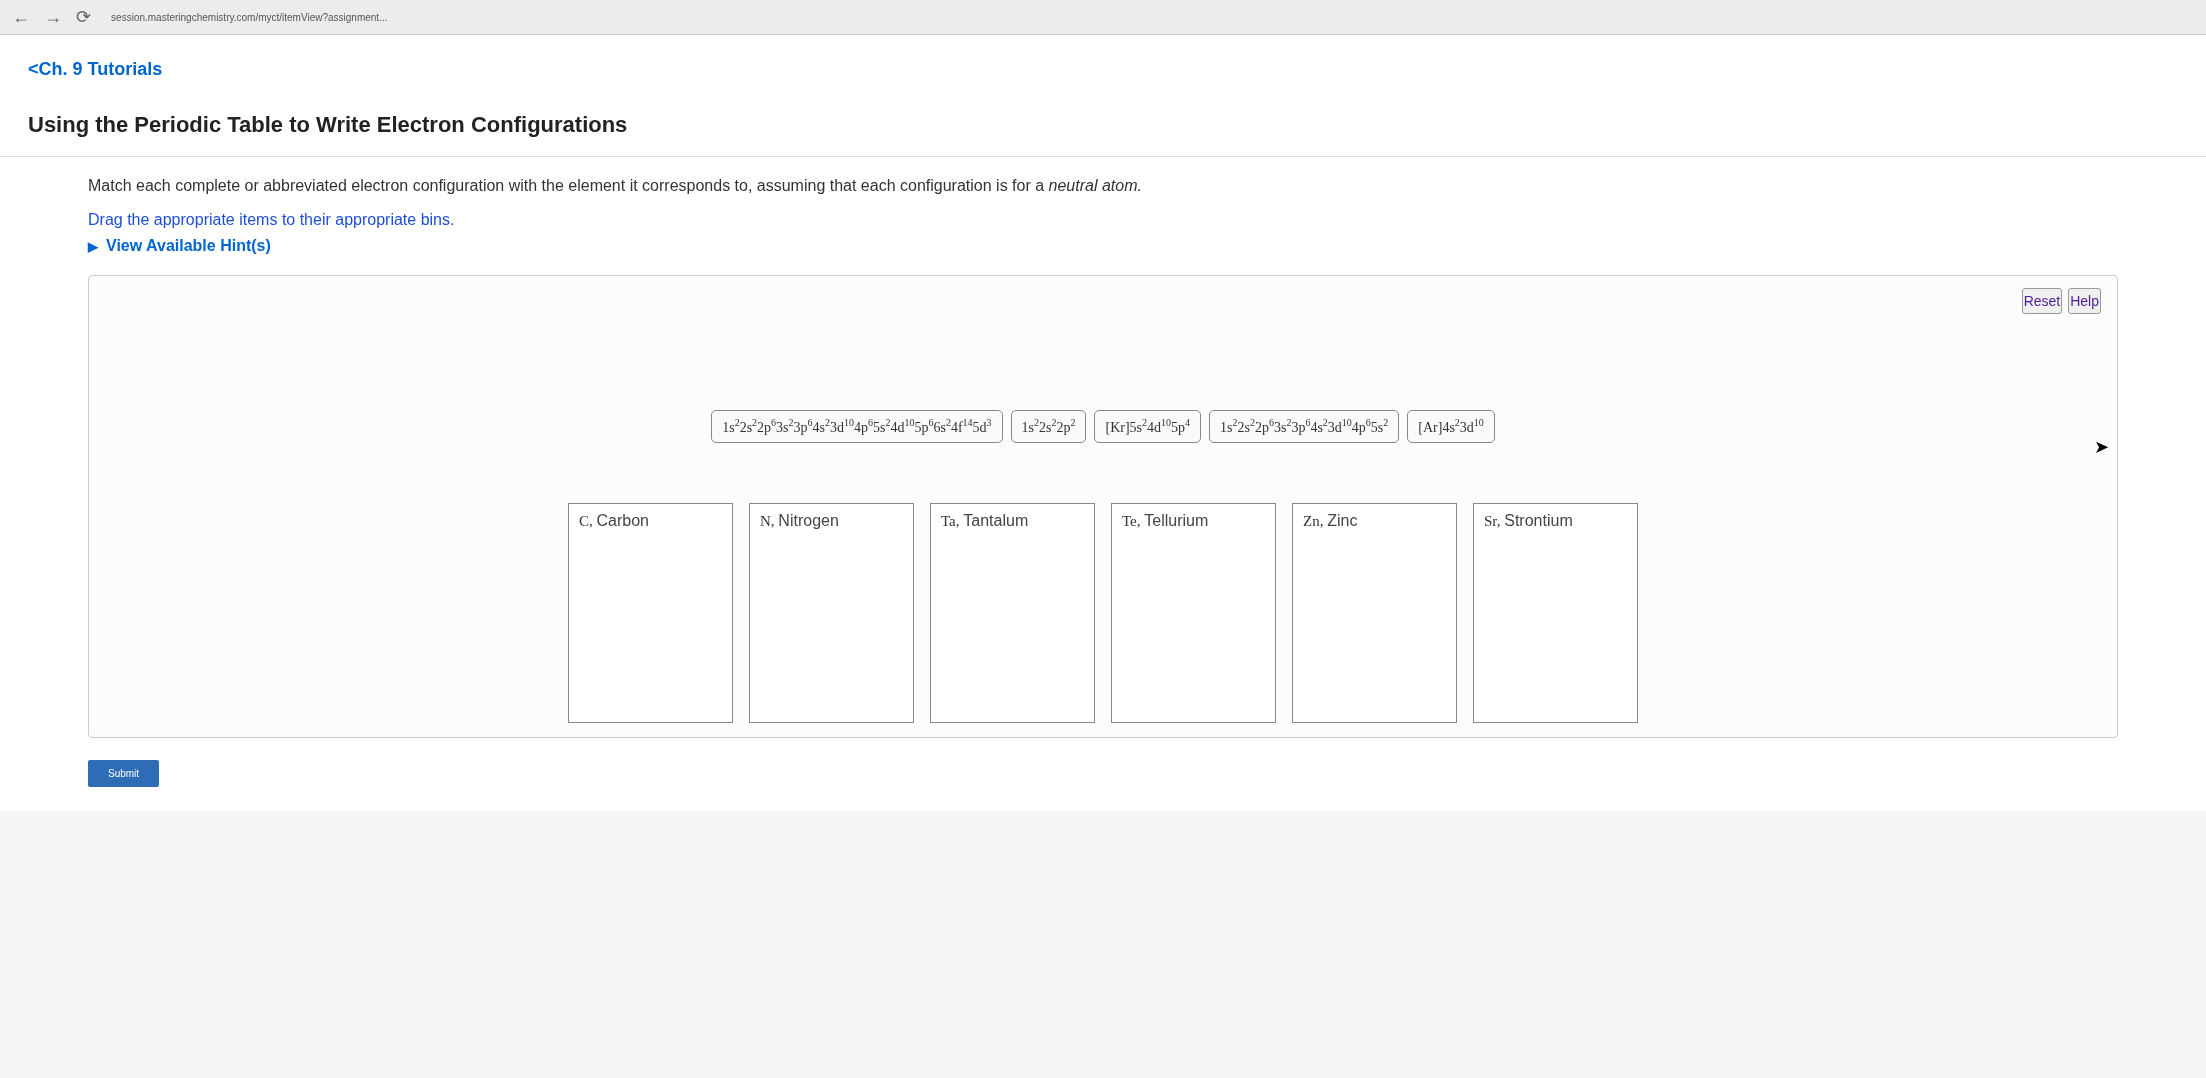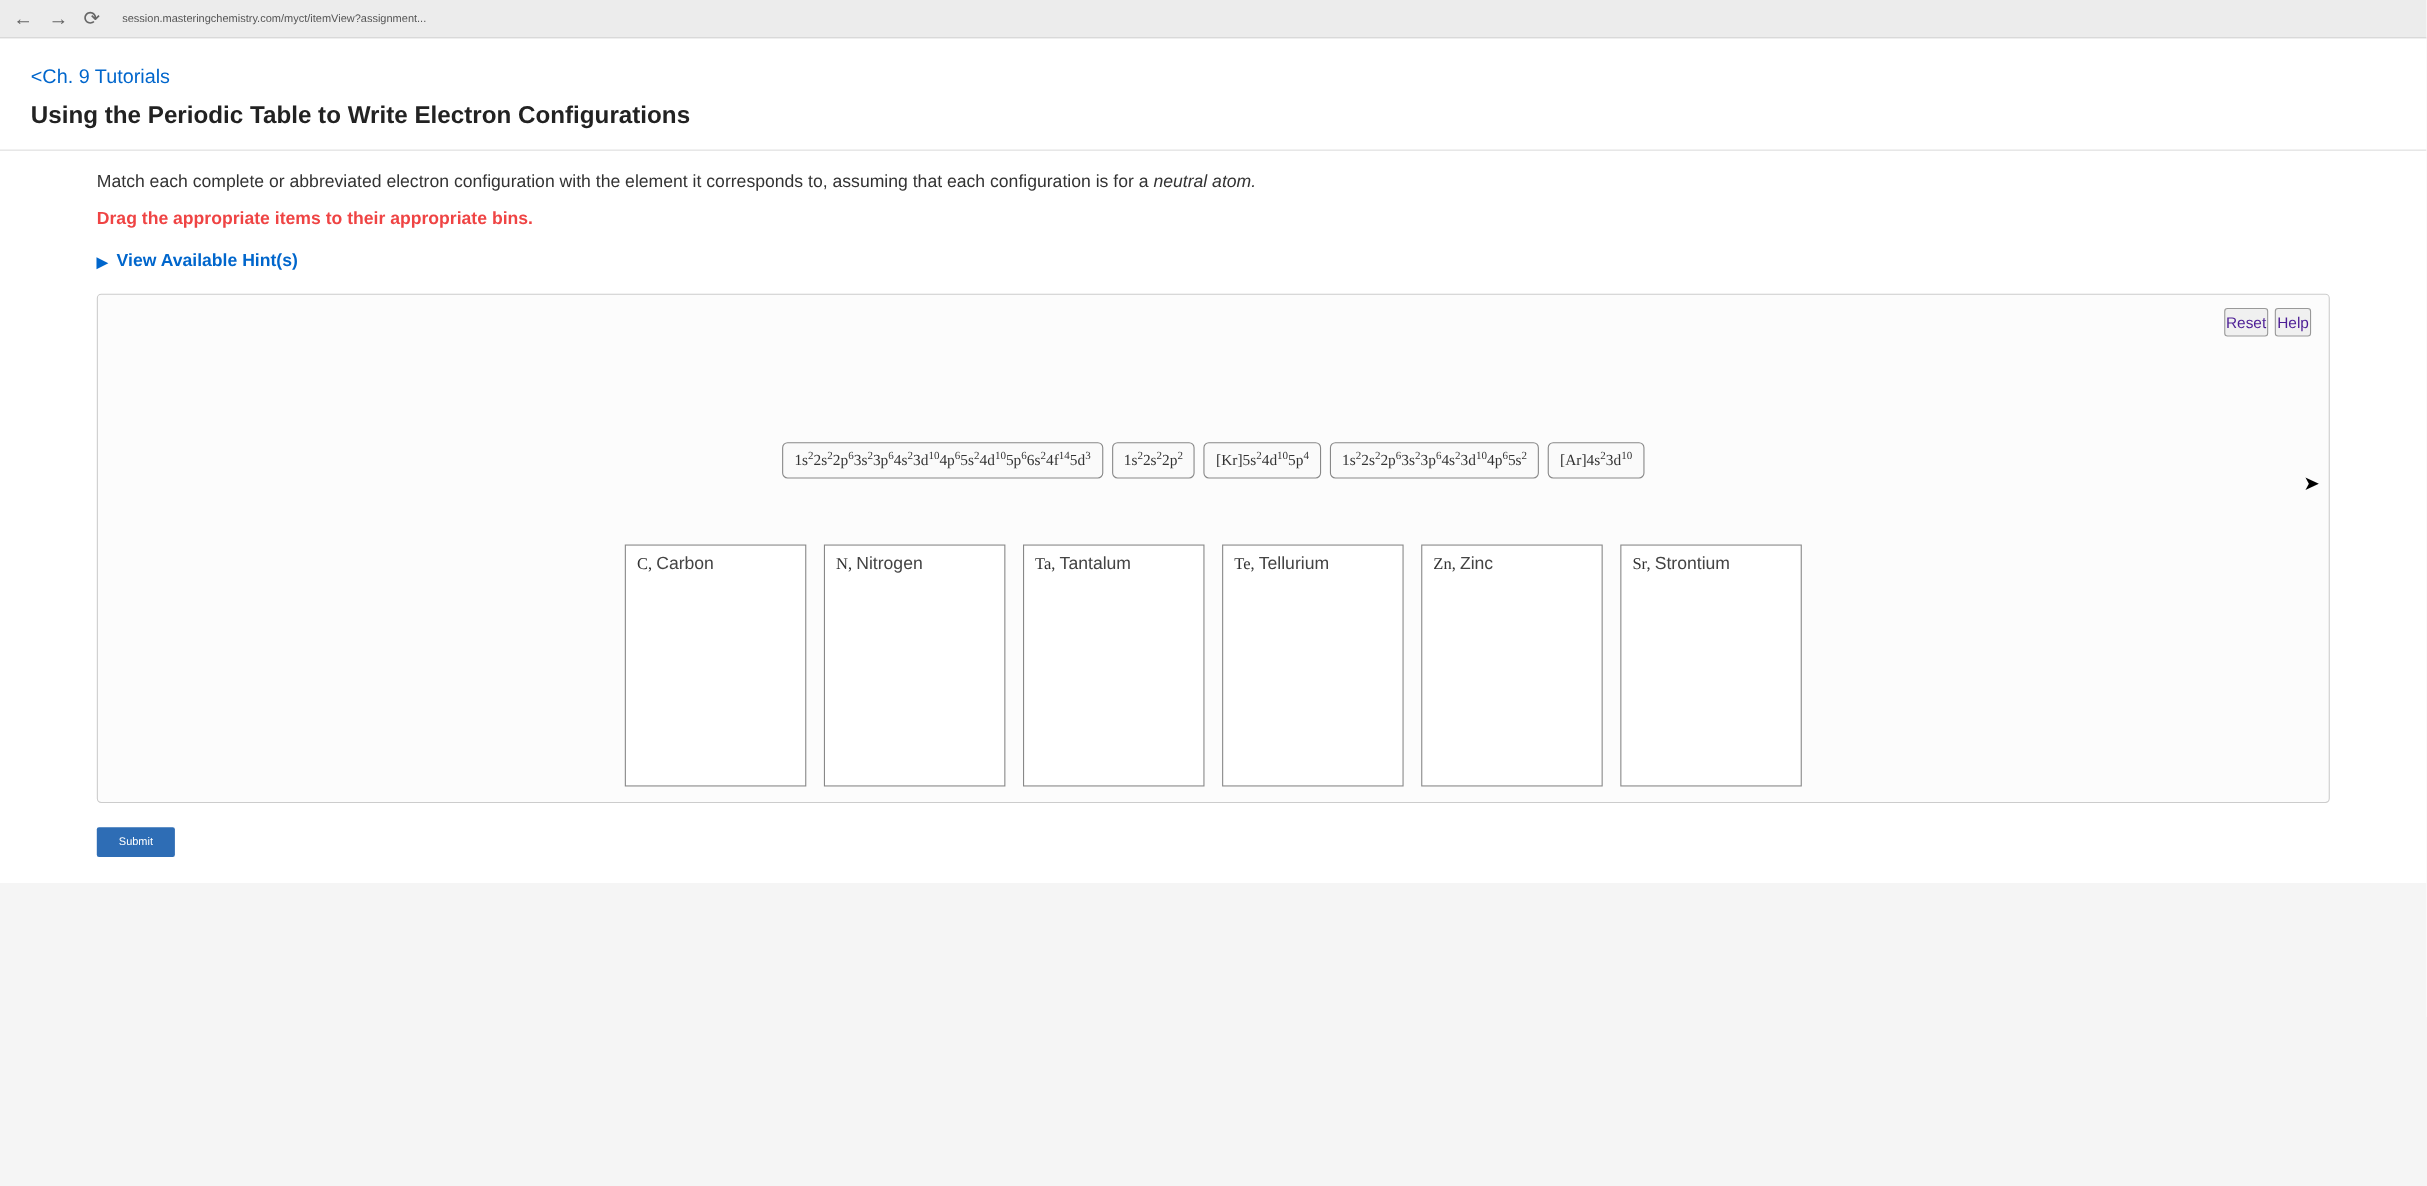--- a/index.html
+++ b/index.html
@@ -27,22 +27,22 @@
       font-size: 10px;
       padding: 2px 6px;
     }
     .page {
       background: #fff;
       padding: 24px 28px;
     }
     .breadcrumb {
       color: #0066cc;
       font-size: 18px;
-      font-weight: normal;
-      margin-bottom: 12px;
+      font-weight: bold;
+      margin-bottom: 32px;
       cursor: pointer;
     }
     .page-title {
       font-size: 22px;
       font-weight: bold;
       color: #222;
       margin-bottom: 18px;
     }
     .divider {
       border-bottom: 1px solid #ddd;
@@ -52,23 +52,23 @@
       padding: 0 60px;
     }
     .instructions {
       font-size: 16px;
       color: #333;
       margin-bottom: 16px;
     }
     .instructions em { font-style: italic; }
     .instructions-bold {
       font-size: 16px;
-      font-weight: bold;
-      color: #ef4444;
-      margin-bottom: 20px;
+      font-weight: normal;
+      color: #1d4ed8;
+      margin-bottom: 8px;
     }
     .hints-toggle {
       color: #0066cc;
       font-weight: bold;
       font-size: 16px;
       cursor: pointer;
       margin-bottom: 20px;
       display: flex;
       align-items: center;
       gap: 8px;

